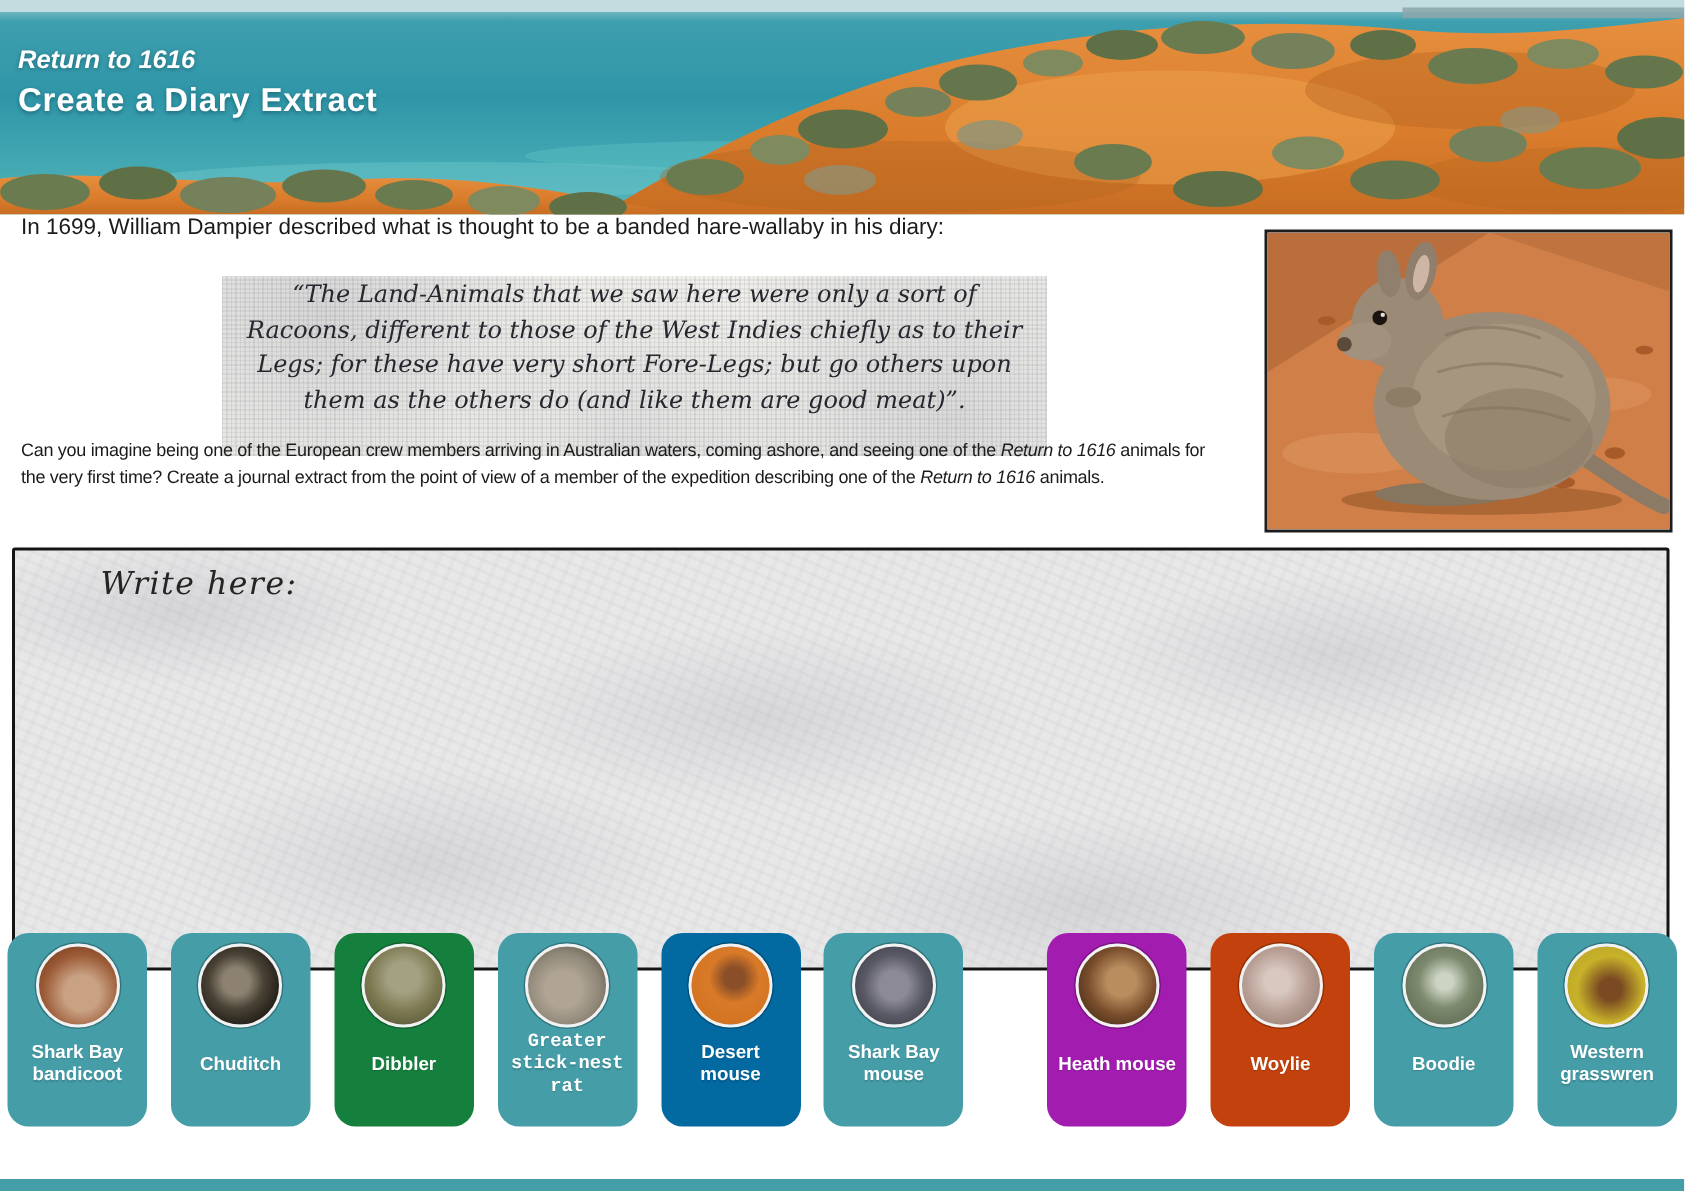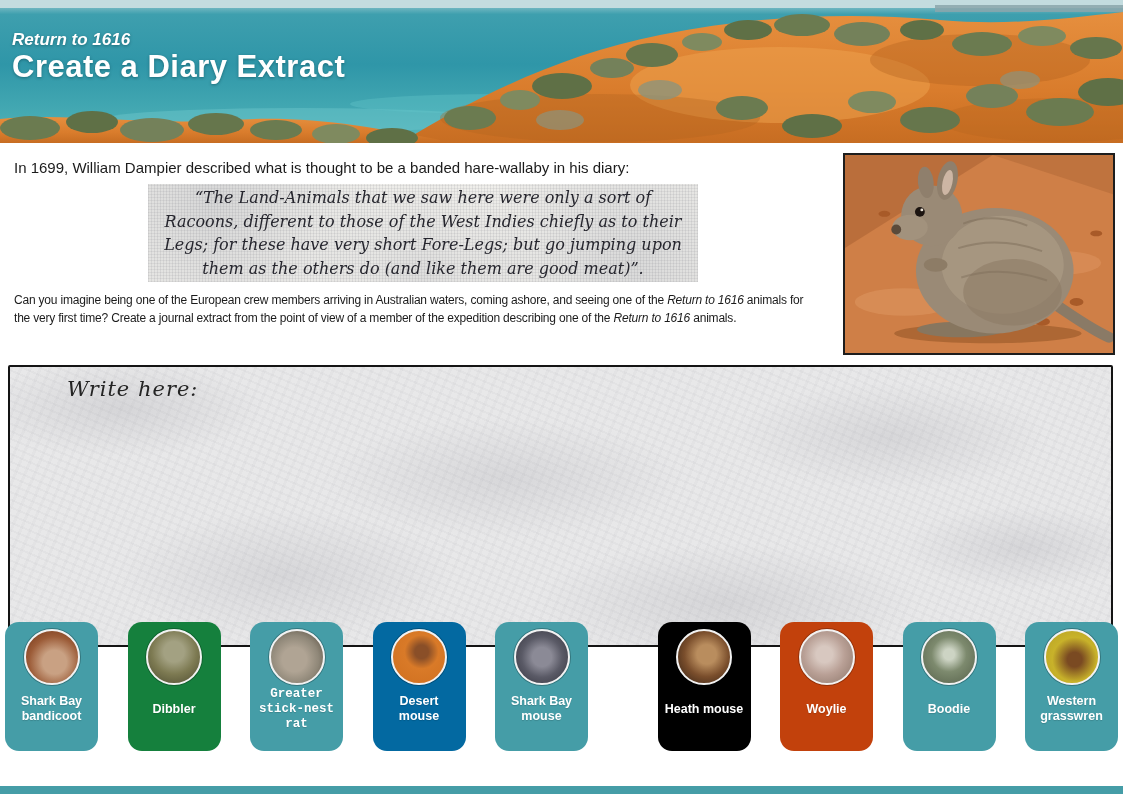--- a/index.html
+++ b/index.html
@@ -5,35 +5,35 @@
   html,body{margin:0;padding:0;background:#fff;}
   #page{position:relative;width:1123px;height:794px;background:#ffffff;overflow:hidden;
         font-family:"Liberation Sans",sans-serif;color:#1b1b1b;}
 
   
   .banner{position:absolute;left:0;top:0;width:1123px;height:143px;overflow:hidden;}
   .banner svg{display:block;width:100%;height:100%;}
   .banner-text{position:absolute;left:12px;top:30px;color:#ffffff;
                text-shadow:0 1px 3px rgba(0,50,60,.45);}
   .pretitle{font-size:17px;font-weight:bold;font-style:italic;line-height:20px;}
-  .title{font-size:31px;font-weight:bold;line-height:33px;letter-spacing:.5px;}
-
-  
-  .intro{position:absolute;left:14px;top:158px;width:820px;font-size:15px;line-height:19px;}
-
-  
-  .quote{position:absolute;left:148px;top:184px;width:550px;height:98px;
+  .title{font-size:22px;font-weight:bold;line-height:33px;letter-spacing:.5px;}
+
+  
+  .intro{position:absolute;left:14px;top:142px;width:820px;font-size:15px;line-height:19px;}
+
+  
+  .quote{position:absolute;left:148px;top:184px;width:550px;height:120px;
          background-color:#f1f0ec;
          background-image:
            repeating-linear-gradient(0deg, rgba(110,110,120,.10) 0 1px, transparent 1px 3px),
            repeating-linear-gradient(90deg, rgba(110,110,120,.12) 0 1px, transparent 1px 3px),
            radial-gradient(circle at 12% 20%, rgba(120,125,140,.22), transparent 35%),
            radial-gradient(circle at 88% 80%, rgba(120,125,140,.20), transparent 35%),
            radial-gradient(circle at 50% 95%, rgba(120,125,140,.16), transparent 40%);
-         display:flex;flex-direction:column;justify-content:center;
+         display:flex;flex-direction:column;
          font-family:"DejaVu Serif","Liberation Serif",serif;font-style:italic;
          font-size:16px;line-height:23.5px;color:#26262e;text-align:center;}
 
   
   .wallaby{position:absolute;left:843px;top:153px;width:272px;height:202px;
            border:2px solid #1d1d1d;box-sizing:border-box;overflow:hidden;}
   .wallaby svg{display:block;width:100%;height:100%;}
 
   
   .prompt{position:absolute;left:14px;top:292px;width:805px;
@@ -143,21 +143,21 @@
       <div class="pretitle">Return to 1616</div>
       <div class="title">Create a Diary Extract</div>
     </div>
   </div>
 
   <div class="intro">In 1699, William Dampier described what is thought to be a banded hare-wallaby in his diary:</div>
 
   <div class="quote">
     <div>“The Land-Animals that we saw here were only a sort of</div>
     <div>Racoons, different to those of the West Indies chiefly as to their</div>
-    <div>Legs; for these have very short Fore-Legs; but go jumping upon</div>
+    <div>Legs; for these have very short Fore-Legs; but go others upon</div>
     <div>them as the others do (and like them are good meat)”.</div>
   </div>
 
   <div class="wallaby">
     <svg viewBox="0 0 272 202" preserveAspectRatio="none">
       <rect width="272" height="202" fill="#cf7f47"></rect>
       <path d="M0,0 L150,0 L0,95 Z" fill="#8a4a20" opacity=".3"></path>
       <path d="M150,0 L272,0 L272,40 Z" fill="#8a4a20" opacity=".22"></path>
       <ellipse cx="60" cy="150" rx="50" ry="14" fill="#e09a63" opacity=".5"></ellipse>
       <ellipse cx="220" cy="110" rx="40" ry="12" fill="#e09a63" opacity=".45"></ellipse>
@@ -205,20 +205,24 @@
 
   <div class="bottom-bar" style="background: rgb(69, 157, 167);"></div>
 
   <div class="btn-row">
     <div class="animal-btn" style="background: rgb(69, 157, 167);">
       <div class="animal-photo" style="background: radial-gradient(circle at 55% 60%, rgb(201, 161, 131) 0px, rgb(201, 161, 131) 28%, rgb(156, 92, 56) 60%, rgb(110, 48, 19) 100%);"></div>
       <div class="animal-label">Shark Bay
 bandicoot</div>
     </div>
 
+    <div class="animal-btn" style="background: rgb(69, 157, 167);">
+      <div class="animal-photo" style="background: radial-gradient(circle at 45% 45%, rgb(141, 130, 114) 0px, rgb(141, 130, 114) 22%, rgb(74, 67, 54) 45%, rgb(28, 24, 18) 80%);"></div>
+      <div class="animal-label">Chuditch</div>
+    </div>
 
 
     <div class="animal-btn" style="background: #15803d;">
       <div class="animal-photo" style="background: radial-gradient(circle at 50% 40%, rgb(163, 161, 130) 0px, rgb(163, 161, 130) 25%, rgb(125, 122, 82) 55%, rgb(76, 74, 48) 100%);"></div>
       <div class="animal-label">Dibbler</div>
     </div>
 
     <div class="animal-btn" style="background: rgb(69, 157, 167); font-family: Liberation Mono, monospace;">
       <div class="animal-photo" style="background: radial-gradient(circle at 45% 55%, rgb(176, 164, 148) 0px, rgb(176, 164, 148) 30%, rgb(143, 135, 120) 60%, rgb(78, 68, 54) 100%);"></div>
       <div class="animal-label">Greater
@@ -230,21 +234,21 @@
       <div class="animal-label">Desert
 mouse</div>
     </div>
 
     <div class="animal-btn" style="background: rgb(69, 157, 167);">
       <div class="animal-photo" style="background: radial-gradient(circle, rgb(139, 138, 150) 0px, rgb(139, 138, 150) 26%, rgb(90, 90, 102) 55%, rgb(52, 52, 62) 100%);"></div>
       <div class="animal-label">Shark Bay
 mouse</div>
     </div>
 
-    <div class="animal-btn" style="background: #000000; margin-left: 40px;">
+    <div class="animal-btn" style="background: #a21caf; margin-left: 40px;">
       <div class="animal-photo" style="background: radial-gradient(circle at 55% 45%, rgb(185, 141, 94) 0px, rgb(185, 141, 94) 24%, rgb(122, 78, 44) 55%, rgb(46, 29, 18) 100%);"></div>
       <div class="animal-label">Heath mouse</div>
     </div>
 
     <div class="animal-btn" style="background: #c2410c;">
       <div class="animal-photo" style="background: radial-gradient(circle at 45% 45%, rgb(216, 200, 192) 0px, rgb(216, 200, 192) 20%, rgb(185, 160, 150) 50%, rgb(138, 116, 104) 100%);"></div>
       <div class="animal-label">Woylie</div>
     </div>
 
     <div class="animal-btn" style="background: rgb(69, 157, 167); align-items: center;">

